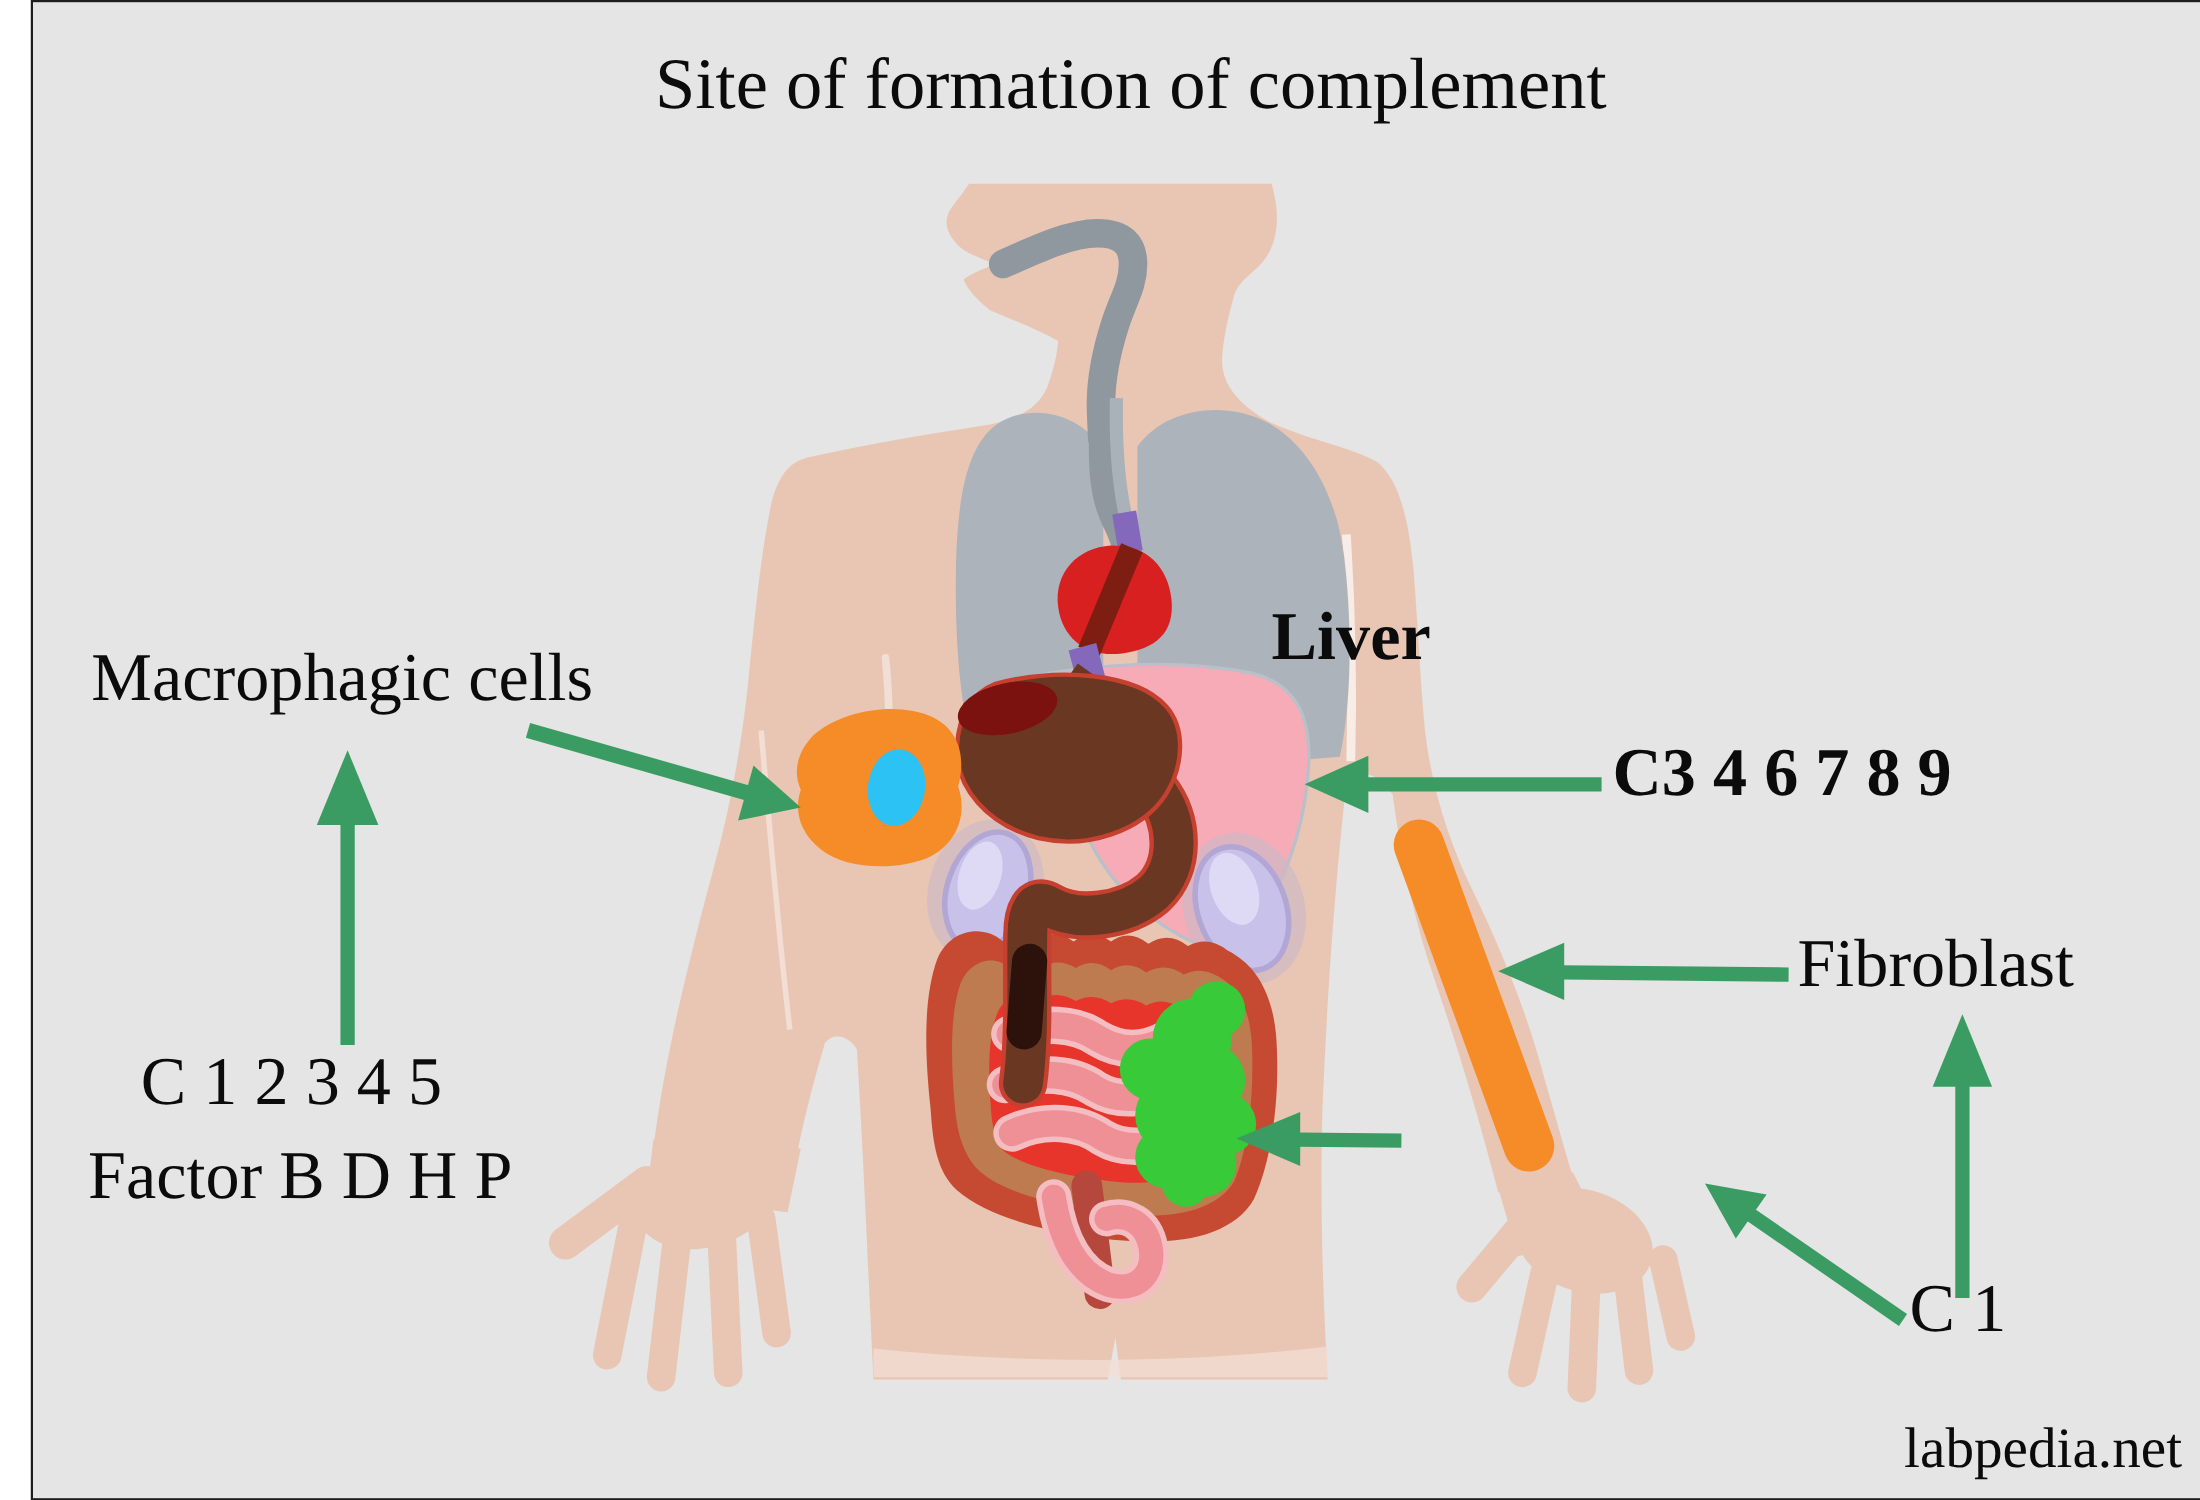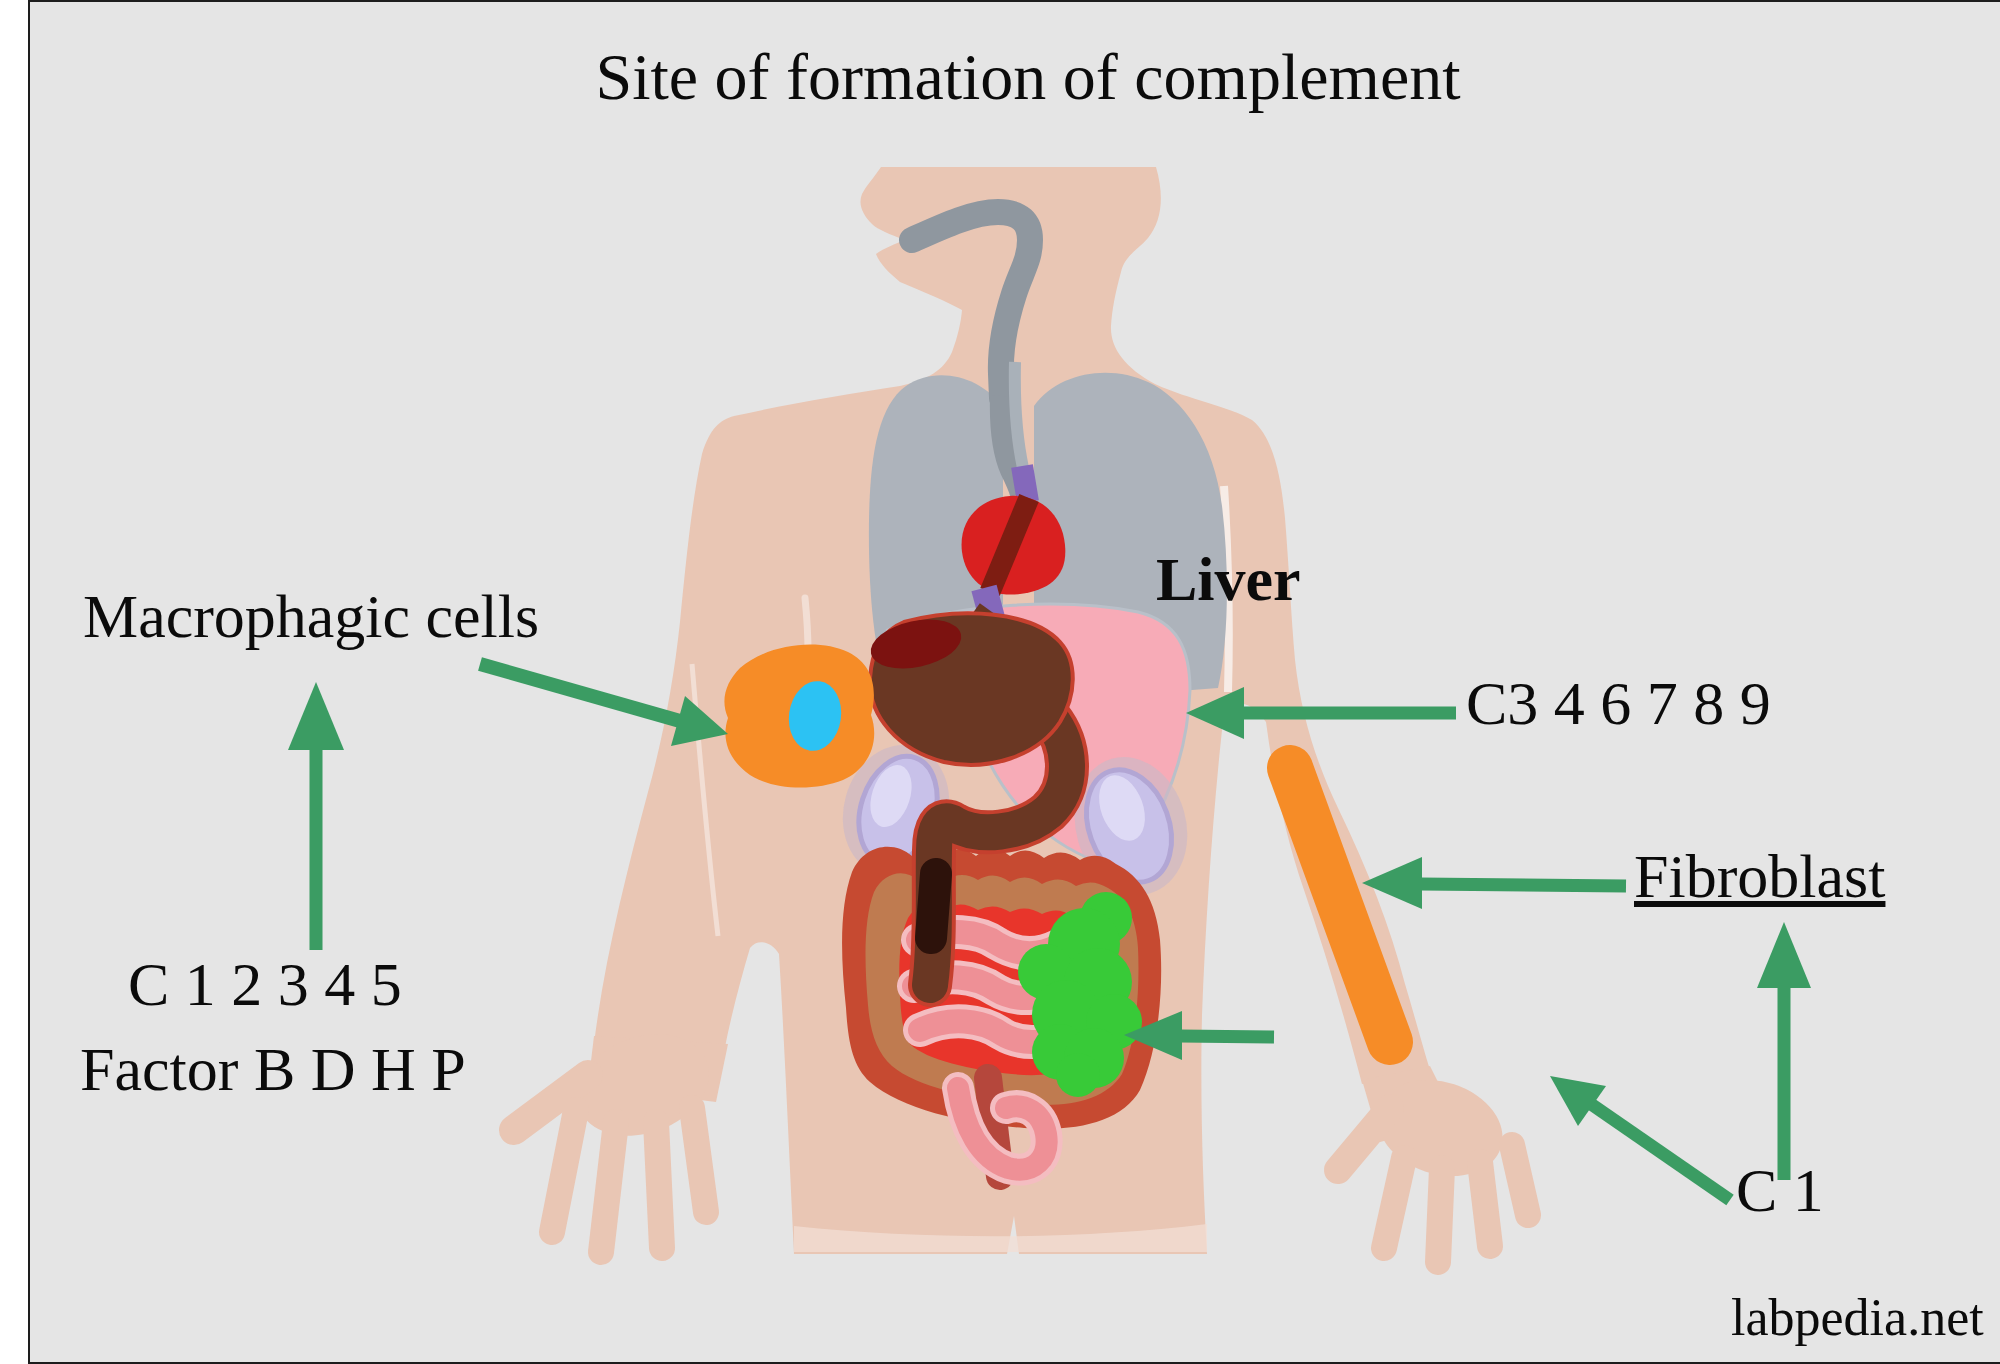--- a/index.html
+++ b/index.html
@@ -213,17 +213,17 @@
         <polygon class="f-arrow" points="1522,1076 1578,1086 1550,1126"></polygon>
       </g>
     </g>
   </svg>
 
   <div class="t title">Site of formation of complement</div>
   <div class="t lbl" style="left:55px;top:585px;">Macrophagic cells</div>
   <div class="t lbl" style="left:100px;top:953px;">C 1 2 3 4 5</div>
   <div class="t lbl" style="left:52px;top:1038px;">Factor B D H P</div>
   <div class="t lbl" style="left:1128px;top:548px;font-weight:bold;">Liver</div>
-  <div class="t lbl" style="left:1438px;top:672px;">C3 4 6 7 8 9</div>
-  <div class="t lbl" style="left:1606px;top:845px;text-decoration:underline;">Fibroblast</div>
+  <div class="t lbl" style="left:1438px;top:672px;font-weight:bold;">C3 4 6 7 8 9</div>
+  <div class="t lbl" style="left:1606px;top:845px;">Fibroblast</div>
   <div class="t lbl" style="left:1708px;top:1159px;">C 1</div>
   <div class="t watermark" style="left:1703px;top:1292px;">labpedia.net</div>
 </div>
 
 </body></html>

